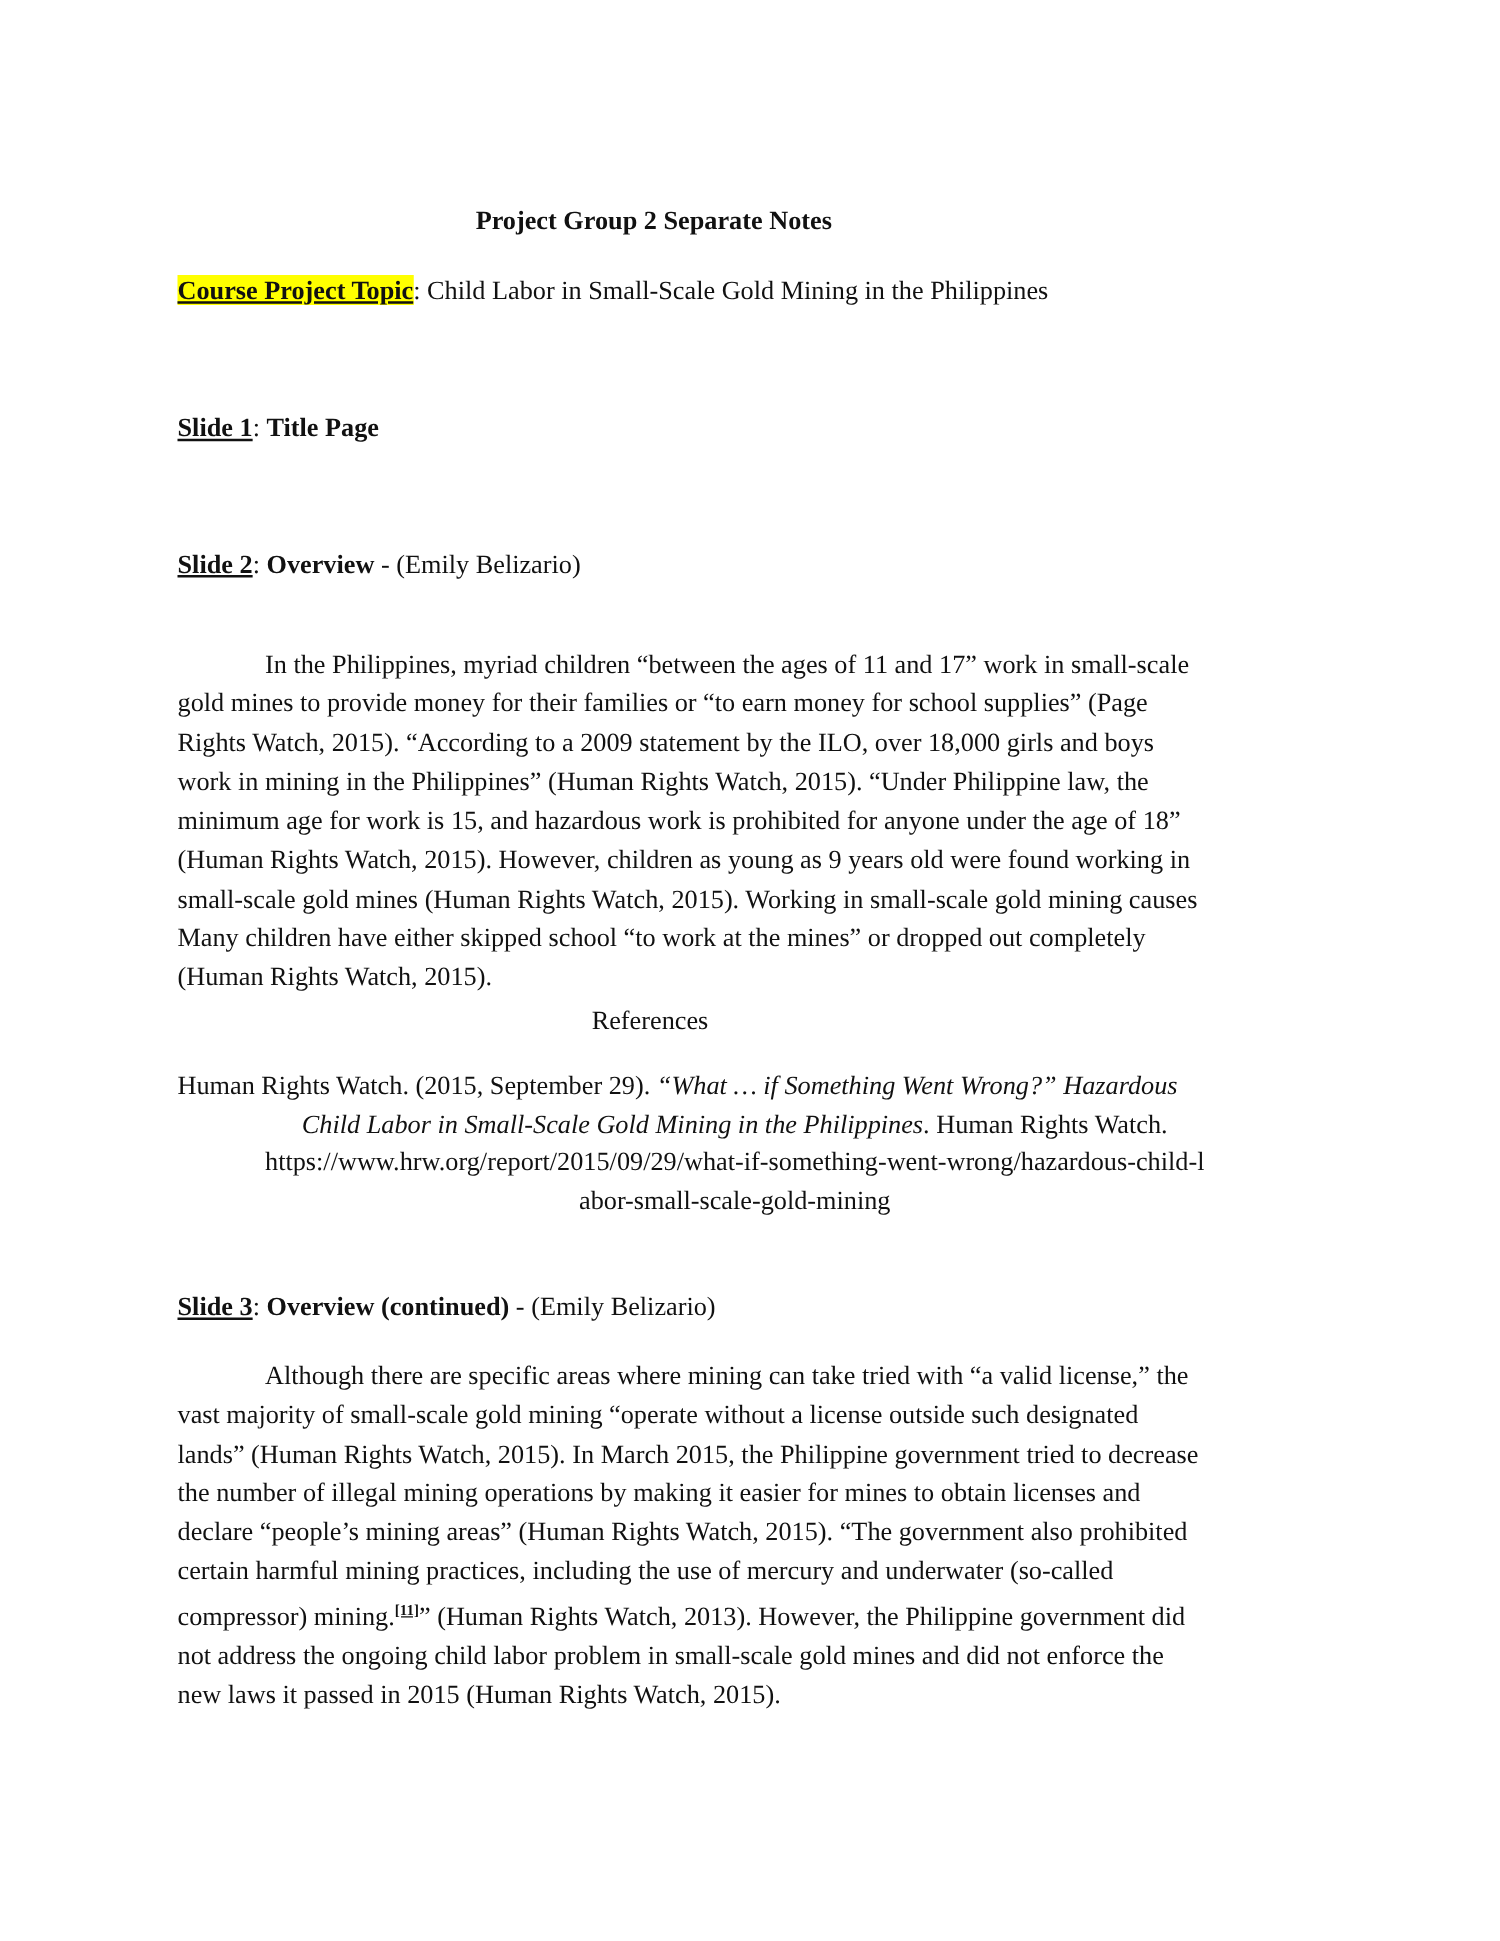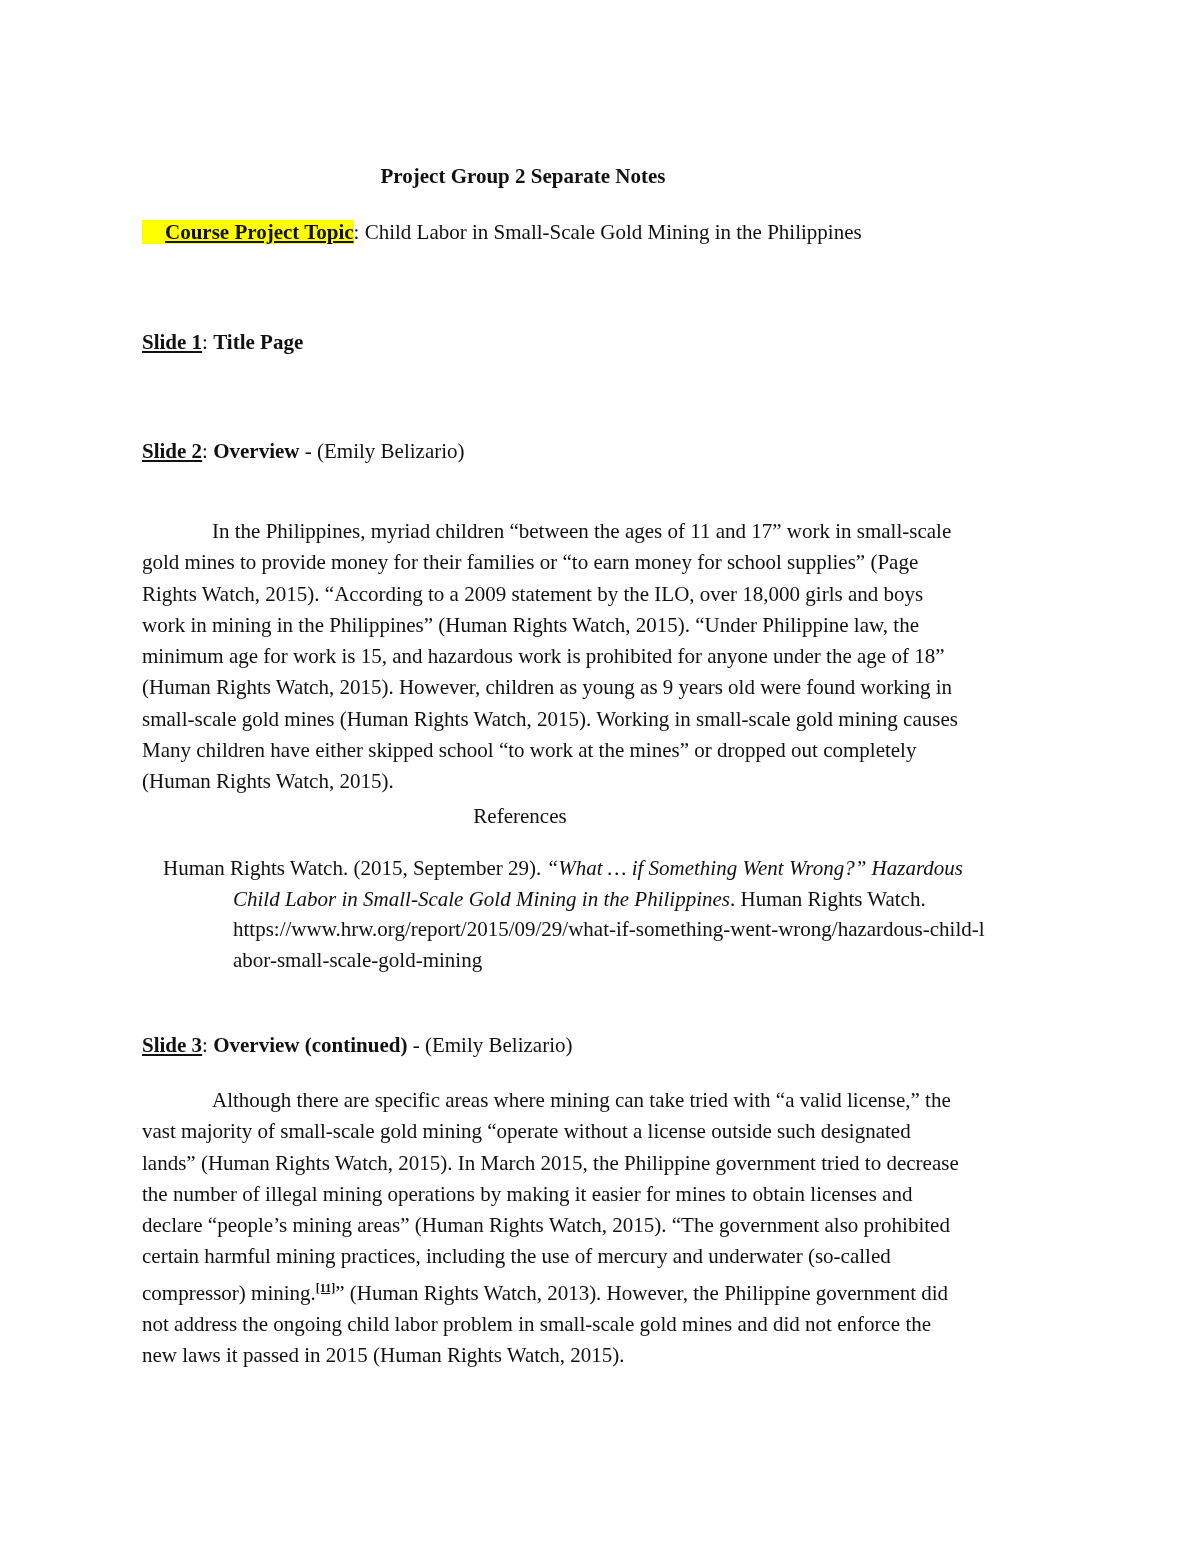--- a/index.html
+++ b/index.html
@@ -2,31 +2,31 @@
 <html><head>
 <meta charset="utf-8">
 <style>
   html, body { margin: 0; padding: 0; background: #ffffff; }
   body { width: 1200px; height: 1553px; position: relative; overflow: hidden;
          font-family: "Liberation Serif", "DejaVu Serif", serif; color: #111; }
   .page { position: absolute; left: 0; top: 0; width: 1200px; height: 1553px; background: #fff; }
   .abs { position: absolute; white-space: nowrap; }
   .title { left: 0; width: 1046px; top: 164px; text-align: center; font-size: 21px; font-weight: bold; }
   .topic { left: 142px; top: 220px; font-size: 21px; }
-  .hl { background: #ffff00; text-decoration: underline; font-weight: bold; padding-left: 23px; }
+  .hl { background: #ffff00; text-decoration: underline; font-weight: bold; }
   .slide-head { left: 142px; font-size: 21px; }
   .slide-label { font-weight: bold; text-decoration: underline; margin-top: 14px; }
   .bold { font-weight: bold; }
   .para { position: absolute; left: 142px; width: 920px; font-size: 21px; line-height: 31.3px; }
   .para .line { display: block; white-space: nowrap; }
   .indent { padding-left: 70px; }
   .refs-title { left: 0; width: 1040px; text-align: center; font-size: 21px; top: 804px; }
   .ref { position: absolute; left: 142px; top: 853px; font-size: 21px; line-height: 30.6px; }
-  .ref .line { display: block; white-space: nowrap; margin-left: 21px; }
-  .ref .hang { padding-left: 70px; }
+  .ref .line { display: block; white-space: nowrap; }
+  .ref .hang { padding-left: 70px; text-align: center; }
   .it { font-style: italic; }
   sup.fn { font-size: 12px; text-decoration: underline; vertical-align: 8px; font-weight: bold; }
 </style>
 </head>
 <body>
 
 <div class="page">
 
   <div class="abs title">Project Group 2 Separate Notes</div>
 

